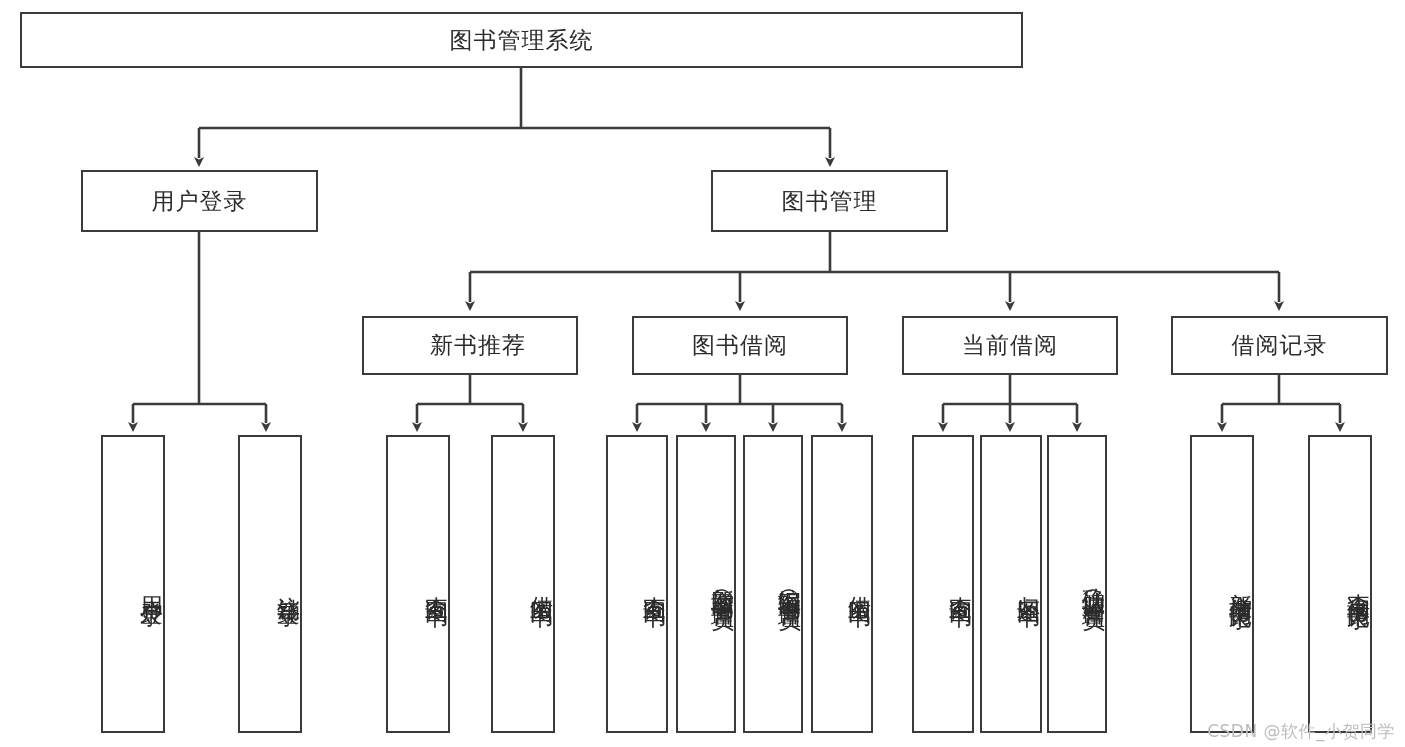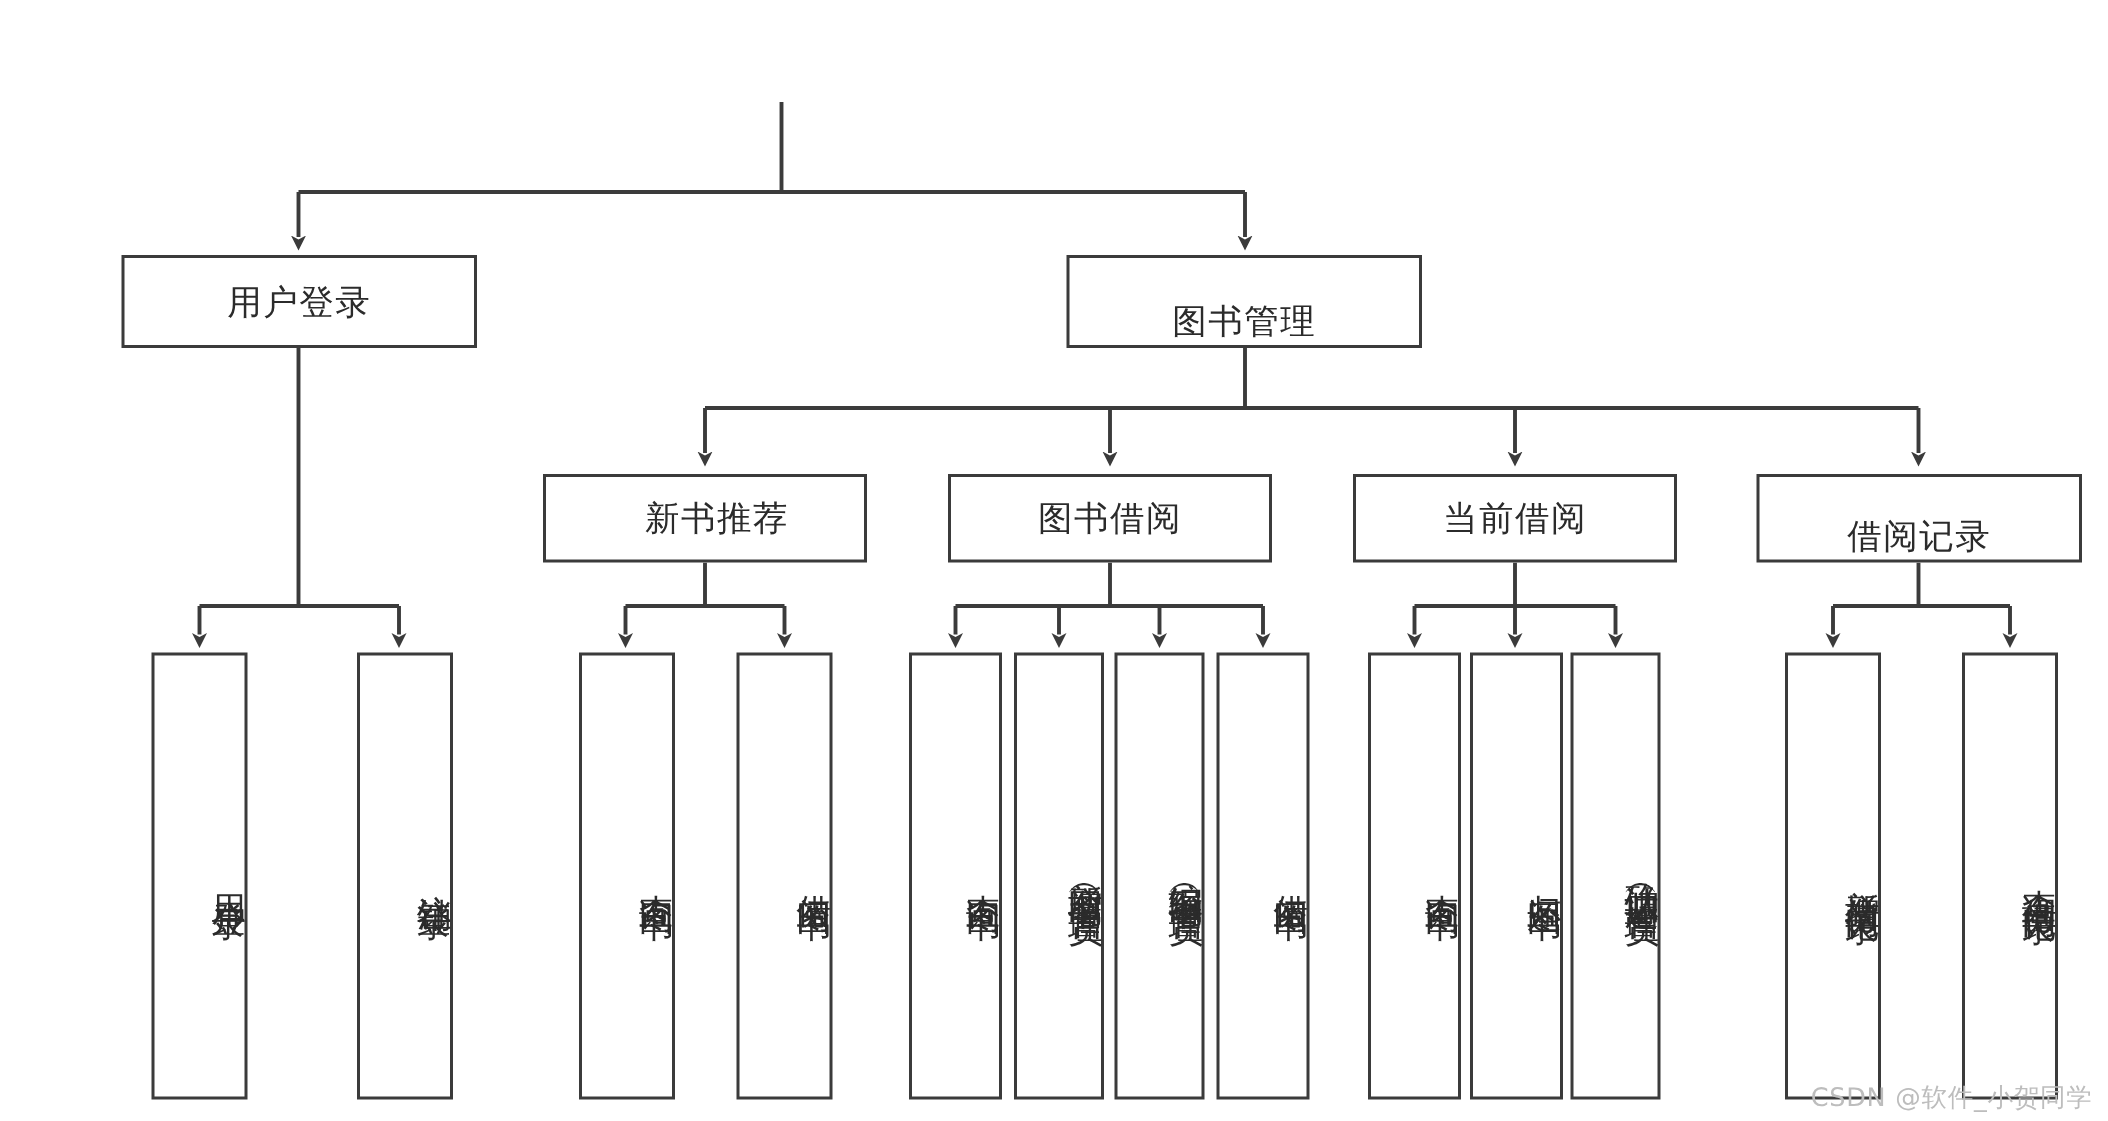--- a/index.html
+++ b/index.html
@@ -120,38 +120,41 @@
       <path d="M1010,404 L1010,423" marker-end="url(#arrow)"></path>
       <path d="M1077,404 L1077,423" marker-end="url(#arrow)"></path>
 
       <path d="M1279,375 L1279,404"></path>
       <path d="M1222,404 L1340,404"></path>
       <path d="M1222,404 L1222,423" marker-end="url(#arrow)"></path>
       <path d="M1340,404 L1340,423" marker-end="url(#arrow)"></path>
     </g>
   </svg>
 
+  <div class="node horiz" style="left:20px; top:12px; width:1003px; height:56px;">
+    <span class="node-label">图书管理系统</span>
+  </div>
 
   <div class="node horiz" style="left:81px; top:170px; width:237px; height:62px;">
     <span class="node-label">用户登录</span>
   </div>
-  <div class="node horiz" style="left:711px; top:170px; width:237px; height:62px;align-items:flex-end;">
+  <div class="node horiz" style="left:711px; top:170px; width:237px; height:62px;">
     <span class="node-label">图书管理</span>
   </div>
 
   <div class="node horiz" style="left:362px; top:316px; width:216px; height:59px;padding-left:16px;">
     <span class="node-label">新书推荐</span>
   </div>
   <div class="node horiz" style="left:632px; top:316px; width:216px; height:59px;">
     <span class="node-label">图书借阅</span>
   </div>
   <div class="node horiz" style="left:902px; top:316px; width:216px; height:59px;">
     <span class="node-label">当前借阅</span>
   </div>
-  <div class="node horiz" style="left:1171px; top:316px; width:217px; height:59px;align-items:flex-end;">
+  <div class="node horiz" style="left:1171px; top:316px; width:217px; height:59px;">
     <span class="node-label">借阅记录</span>
   </div>
 
   <div class="node vert" style="left:101px; top:435px; width:64px; height:298px;">
     <span class="node-label">用户登录</span>
   </div>
   <div class="node vert" style="left:238px; top:435px; width:64px; height:298px;">
     <span class="node-label">注销登录</span>
   </div>
 

